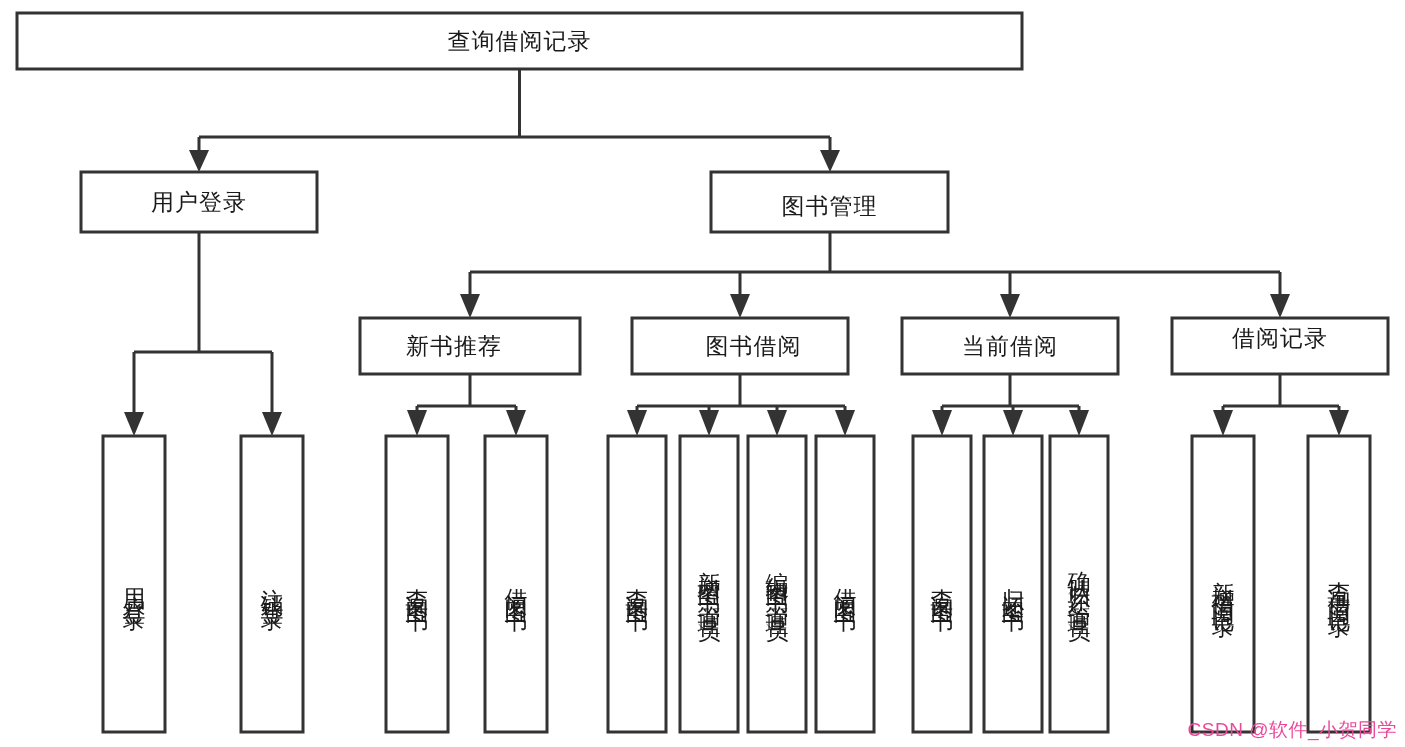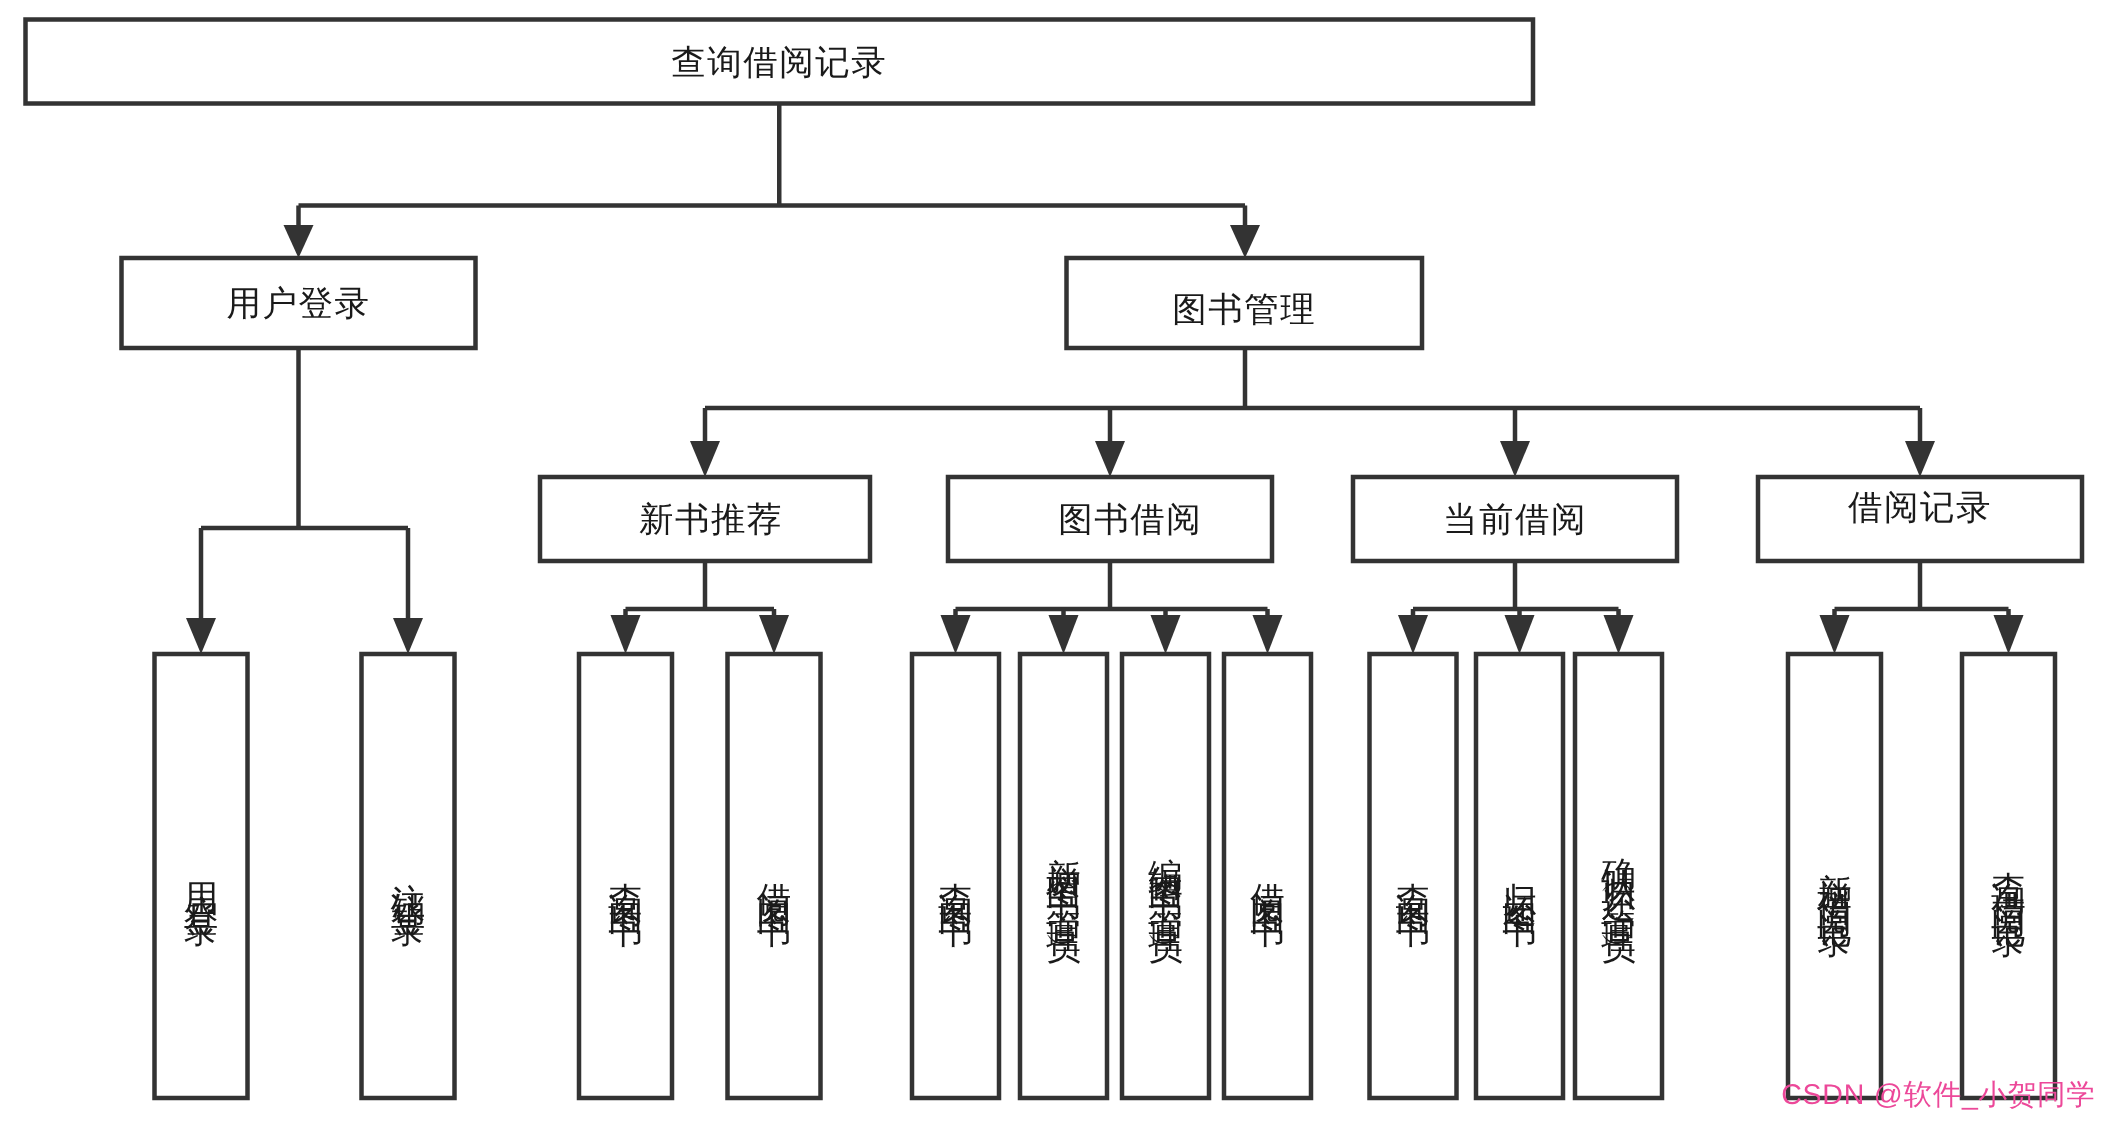--- a/index.html
+++ b/index.html
@@ -195,21 +195,21 @@
     <span class="hlabel-text">查询借阅记录</span>
   </div>
 
   <div class="hlabel-wrap" style="left:81px; top:172px; width:236px; height:60px;">
     <span class="hlabel-text">用户登录</span>
   </div>
   <div class="hlabel-wrap" style="left:711px; top:172px; width:237px; height:68px;">
     <span class="hlabel-text">图书管理</span>
   </div>
 
-  <div class="hlabel-wrap" style="left:364px; top:318px; width:220px; height:56px;">
+  <div class="hlabel-wrap" style="left:344px; top:318px; width:220px; height:56px;">
     <span class="hlabel-text">新书推荐</span>
   </div>
   <div class="hlabel-wrap" style="left:632px; top:318px; width:243px; height:56px;">
     <span class="hlabel-text">图书借阅</span>
   </div>
   <div class="hlabel-wrap" style="left:902px; top:318px; width:216px; height:56px;">
     <span class="hlabel-text">当前借阅</span>
   </div>
   <div class="hlabel-wrap" style="left:1172px; top:318px; width:216px; height:40px;">
     <span class="hlabel-text">借阅记录</span>

